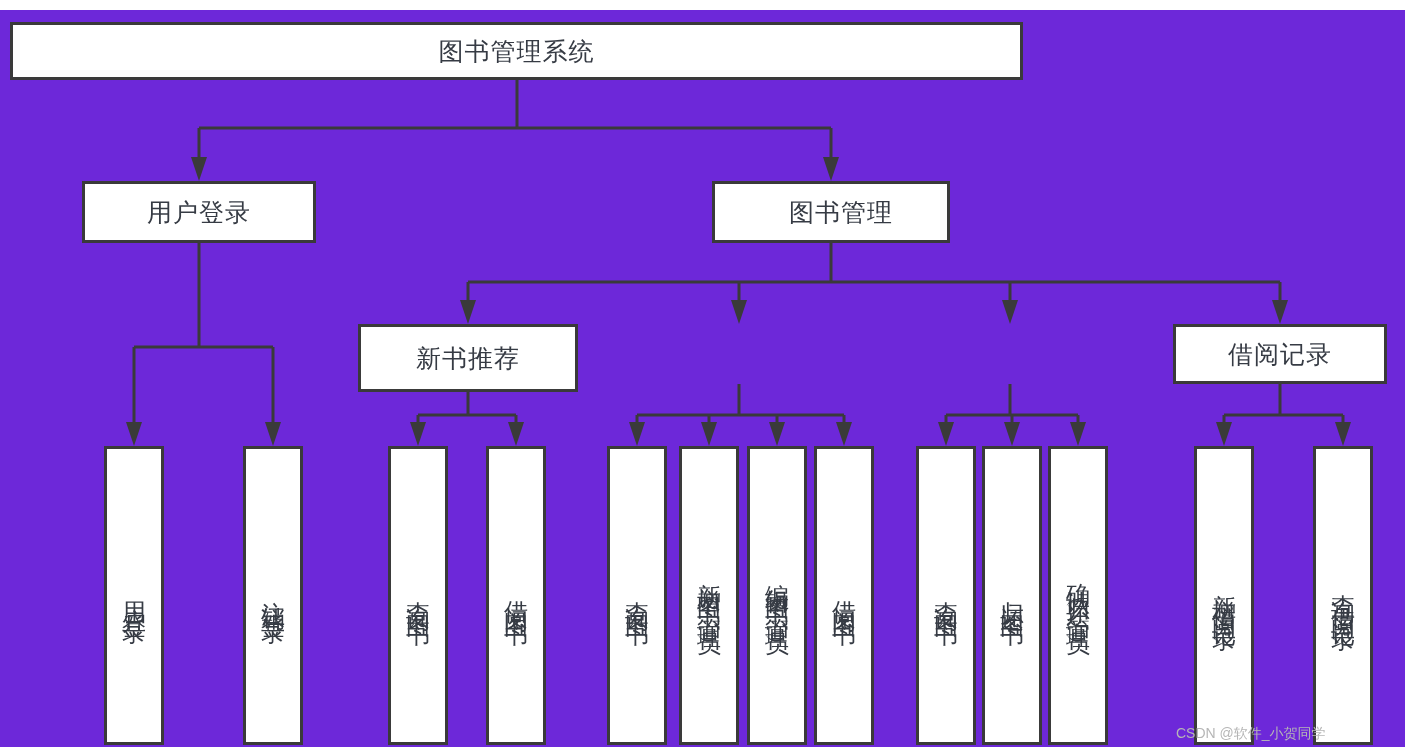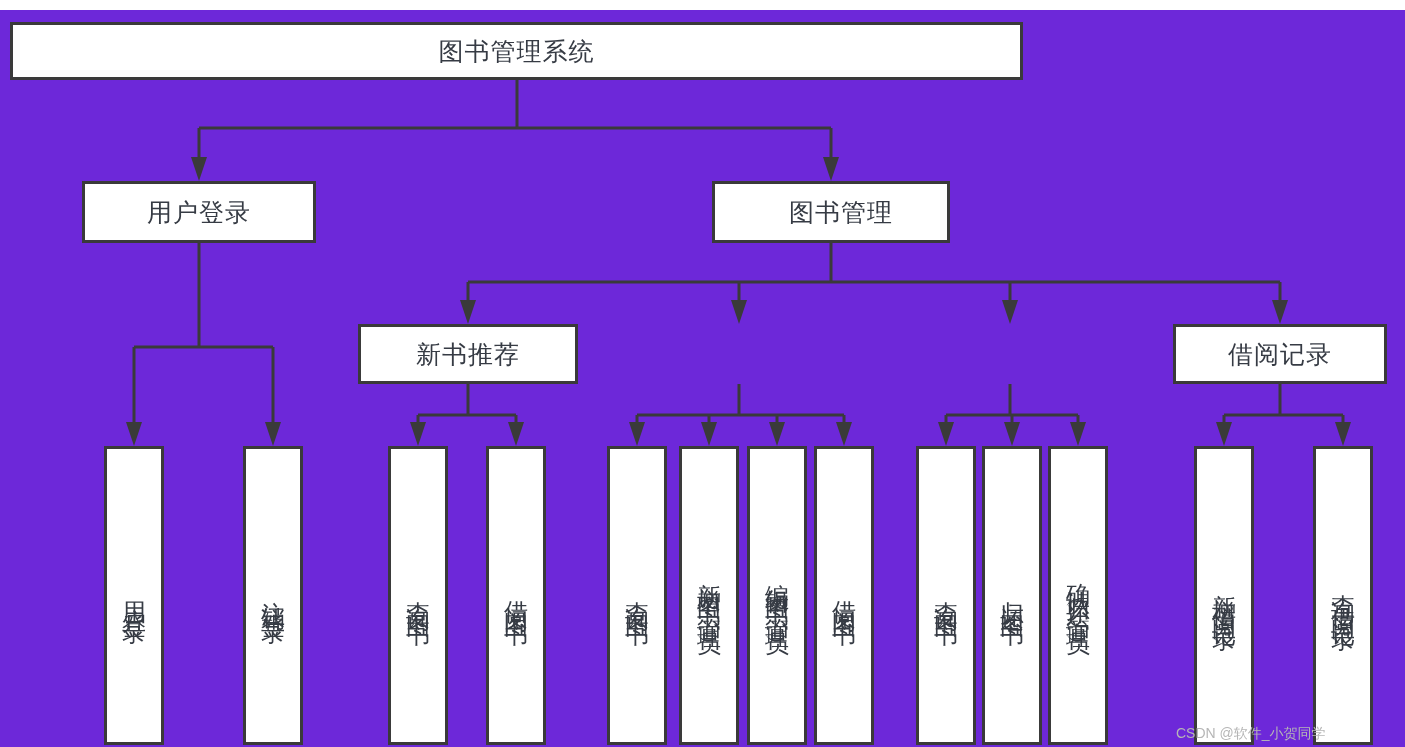--- a/index.html
+++ b/index.html
@@ -107,21 +107,21 @@
       <polygon points="1216,412 1232,412 1224,436"></polygon>
       <polygon points="1335,412 1351,412 1343,436"></polygon>
     </g>
   </svg>
 
   <div class="node hbox" style="left:10px; top:12px; width:1013px; height:58px;">图书管理系统</div>
 
   <div class="node hbox" style="left:82px; top:171px; width:234px; height:62px;">用户登录</div>
   <div class="node hbox" style="left:712px; top:171px; width:238px; height:62px;padding-left:20px;">图书管理</div>
 
-  <div class="node hbox" style="left:358px; top:314px; width:220px; height:60px;">新书推荐</div>
+  <div class="node hbox" style="left:358px; top:314px; width:220px; height:68px;">新书推荐</div>
   <div class="node hbox" style="left:1173px; top:314px; width:214px; height:60px;">借阅记录</div>
 
   <div class="node vbox" style="left:104px; top:436px; width:60px; height:299px;">
     <span class="vtext">用户登录</span>
   </div>
   <div class="node vbox" style="left:243px; top:436px; width:60px; height:299px;">
     <span class="vtext">注销登录</span>
   </div>
 
   <div class="node vbox" style="left:388px; top:436px; width:60px; height:299px;">

